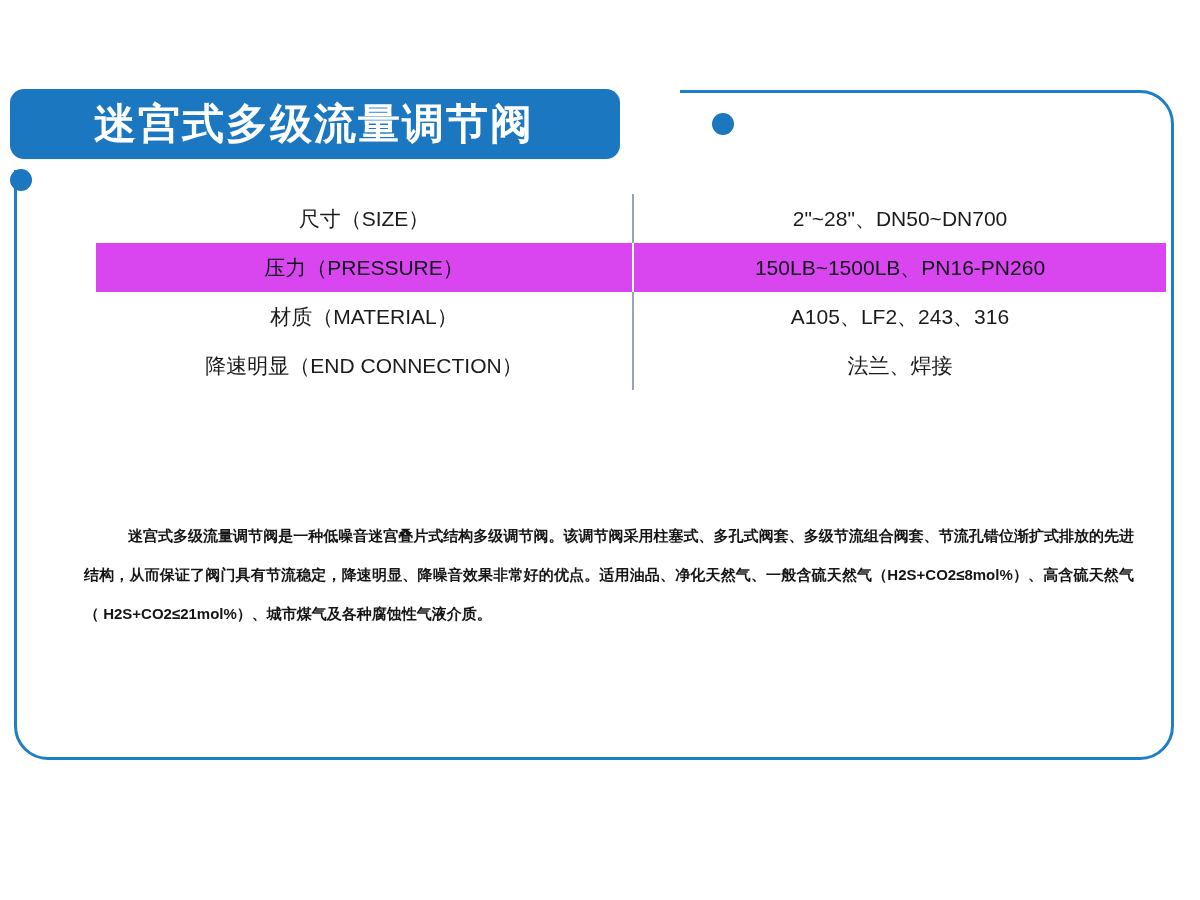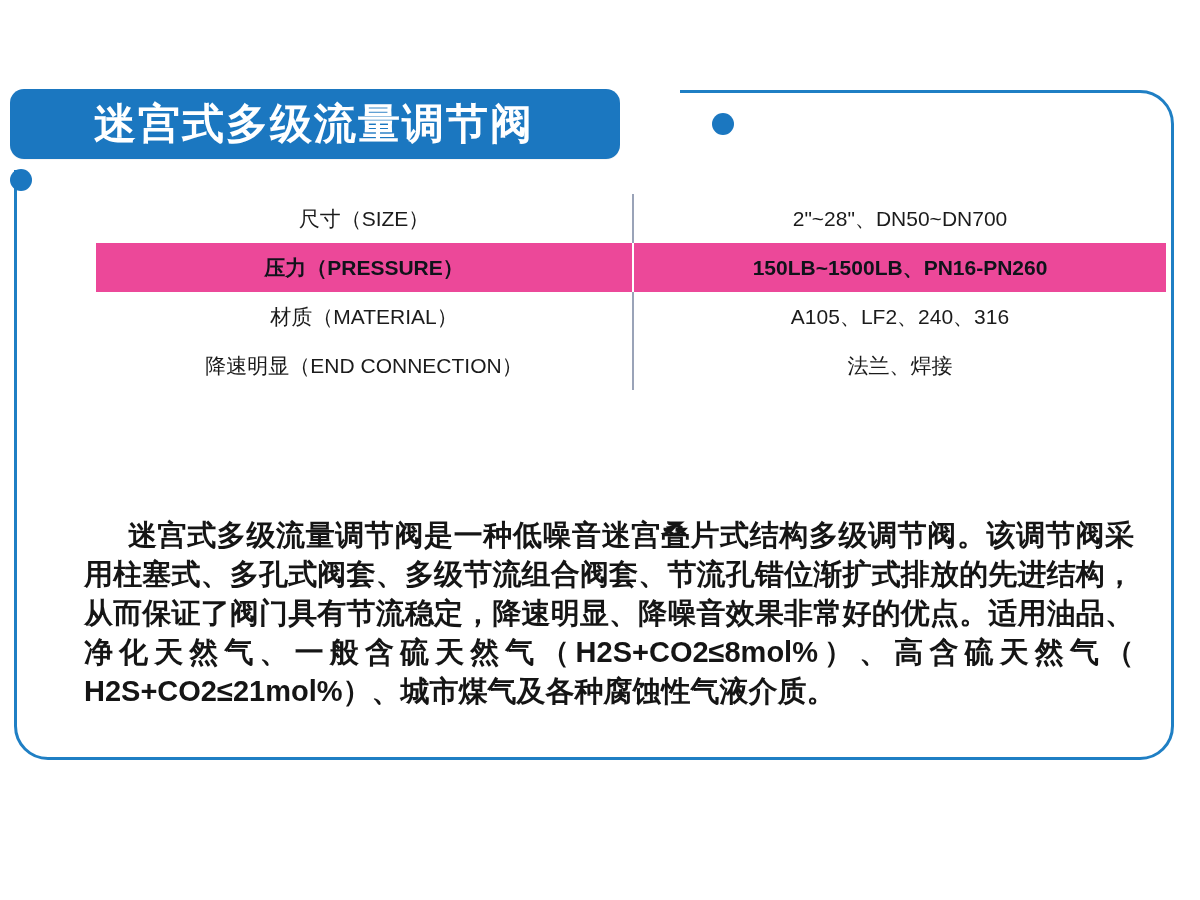--- a/index.html
+++ b/index.html
@@ -116,38 +116,38 @@
   .spec-table td.label {
     width: 524px;
   }
   .spec-table td.value {
     width: 520px;
   }
   .spec-table tr.odd td {
     background: #ffffff;
   }
   .spec-table tr.even td {
-    background: #ec4899;
-    font-weight: bold;
+    background: #d946ef;
+    font-weight: normal;
     color: #10131a;
   }
   .spec-table tr.even td.label {
     border-right: 2px solid #ffffff;
   }
   .spec-table tr.odd td.label {
     border-right: 2px solid #9aa3b8;
   }
 
   
   .description {
     position: absolute;
     left: 84px;
     top: 516px;
     width: 1050px;
-    font-size: 29px;
+    font-size: 15px;
     line-height: 39px;
     text-align: justify;
     text-justify: inter-ideograph;
     color: #151515;
     text-indent: 44px;
     font-weight: bold;
     letter-spacing: 0px;
   }
 </style>
 </head>
@@ -171,21 +171,21 @@
       <tr class="odd">
         <td class="label">尺寸（SIZE）</td>
         <td class="value">2"~28"、DN50~DN700</td>
       </tr>
       <tr class="even">
         <td class="label">压力（PRESSURE）</td>
         <td class="value">150LB~1500LB、PN16-PN260</td>
       </tr>
       <tr class="odd">
         <td class="label">材质（MATERIAL）</td>
-        <td class="value">A105、LF2、240、316</td>
+        <td class="value">A105、LF2、243、316</td>
       </tr>
       <tr class="odd">
         <td class="label">降速明显（END CONNECTION）</td>
         <td class="value">法兰、焊接</td>
       </tr>
     </tbody>
   </table>
 
   <div class="description">迷宫式多级流量调节阀是一种低噪音迷宫叠片式结构多级调节阀。该调节阀采用柱塞式、多孔式阀套、多级节流组合阀套、节流孔错位渐扩式排放的先进结构，从而保证了阀门具有节流稳定，降速明显、降噪音效果非常好的优点。适用油品、净化天然气、一般含硫天然气（H2S+CO2≤8mol%）、高含硫天然气（ H2S+CO2≤21mol%）、城市煤气及各种腐蚀性气液介质。</div>
 

